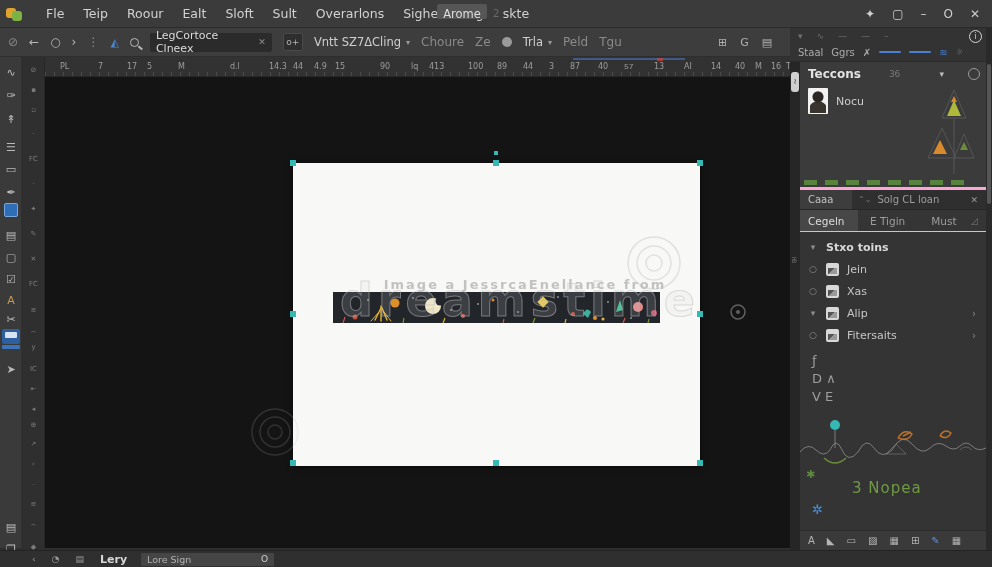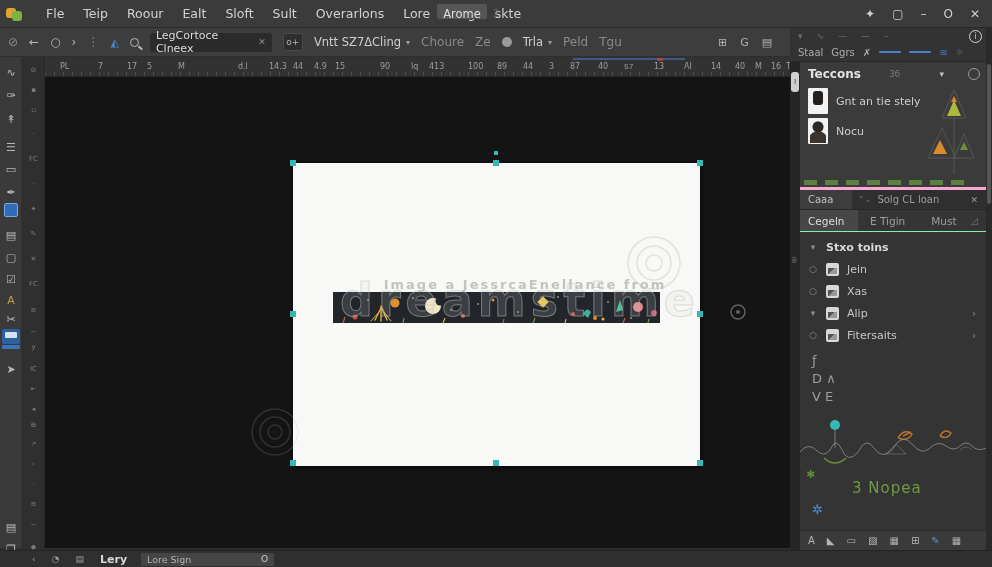--- a/index.html
+++ b/index.html
@@ -134,21 +134,21 @@
       </div>
     <div class="menus">
 
     <span>Fle</span>
         <span>Teip</span>
         <span>Roour</span>
         <span>Ealt</span>
         <span>Sloft</span>
         <span>Sult</span>
         <span>Overarlons</span>
-        <span>Lore</span>
+        <span>Sighe</span>
         <span>Ting</span>
         <span>skte</span>
       </div>
   </div>
   <div class="abs arome">Arome</div>
   <div class="abs arome-ghost">2</div>
   <div class="abs winctl">
 
   <span>✦</span>
       <span>▢</span>
@@ -194,21 +194,21 @@
 
   <div class="abs ruler">
 
     <span class="abs hl"></span>
     <span class="abs hlr"></span>
   <span class="tick" style="left: 15px;">PL</span>
       <span class="tick" style="left: 53px;">7</span>
       <span class="tick" style="left: 82px;">17</span>
       <span class="tick" style="left: 102px;">5</span>
       <span class="tick" style="left: 133px;">M</span>
-      <span class="tick" style="left: 193px; text-align: center;">d.l</span>
+      <span class="tick" style="left: 185px; text-align: center;">d.l</span>
       <span class="tick" style="left: 224px;">14.3</span>
       <span class="tick" style="left: 248px;">44</span>
       <span class="tick" style="left: 269px;">4.9</span>
       <span class="tick" style="left: 290px;">15</span>
       <span class="tick" style="left: 335px;">90</span>
       <span class="tick" style="left: 366px;">lq</span>
       <span class="tick" style="left: 384px;">413</span>
       <span class="tick" style="left: 423px;">100</span>
       <span class="tick" style="left: 452px;">89</span>
       <span class="tick" style="left: 478px;">44</span>
@@ -379,24 +379,20 @@
   <div class="abs rp">
 
     <div class="teccons">
       <div class="hd">
         <span class="t">Teccons</span>
         <span class="dv">36</span>
         <span class="car">▾</span>
         <span class="gear"></span>
       </div>
       <div class="titem">
-        <span class="thumb t0"></span>
-        <span class="lb">Gnt an tie stely</span>
-      </div>
-      <div class="titem">
         <span class="thumb t2"></span>
         <span class="lb">Nocu</span>
       </div>
       <svg class="minichart" width="56" height="96">
         <g fill="none" stroke="#6a6a6a" stroke-width="1" opacity=".55">
           <path d="M30,6 l12,28 l-24,0 z"></path>
           <path d="M18,44 l14,30 l-28,0 z"></path>
           <path d="M40,50 l10,24 l-20,0 z"></path>
           <line x1="30" y1="34" x2="30" y2="90"></line>
         </g>

